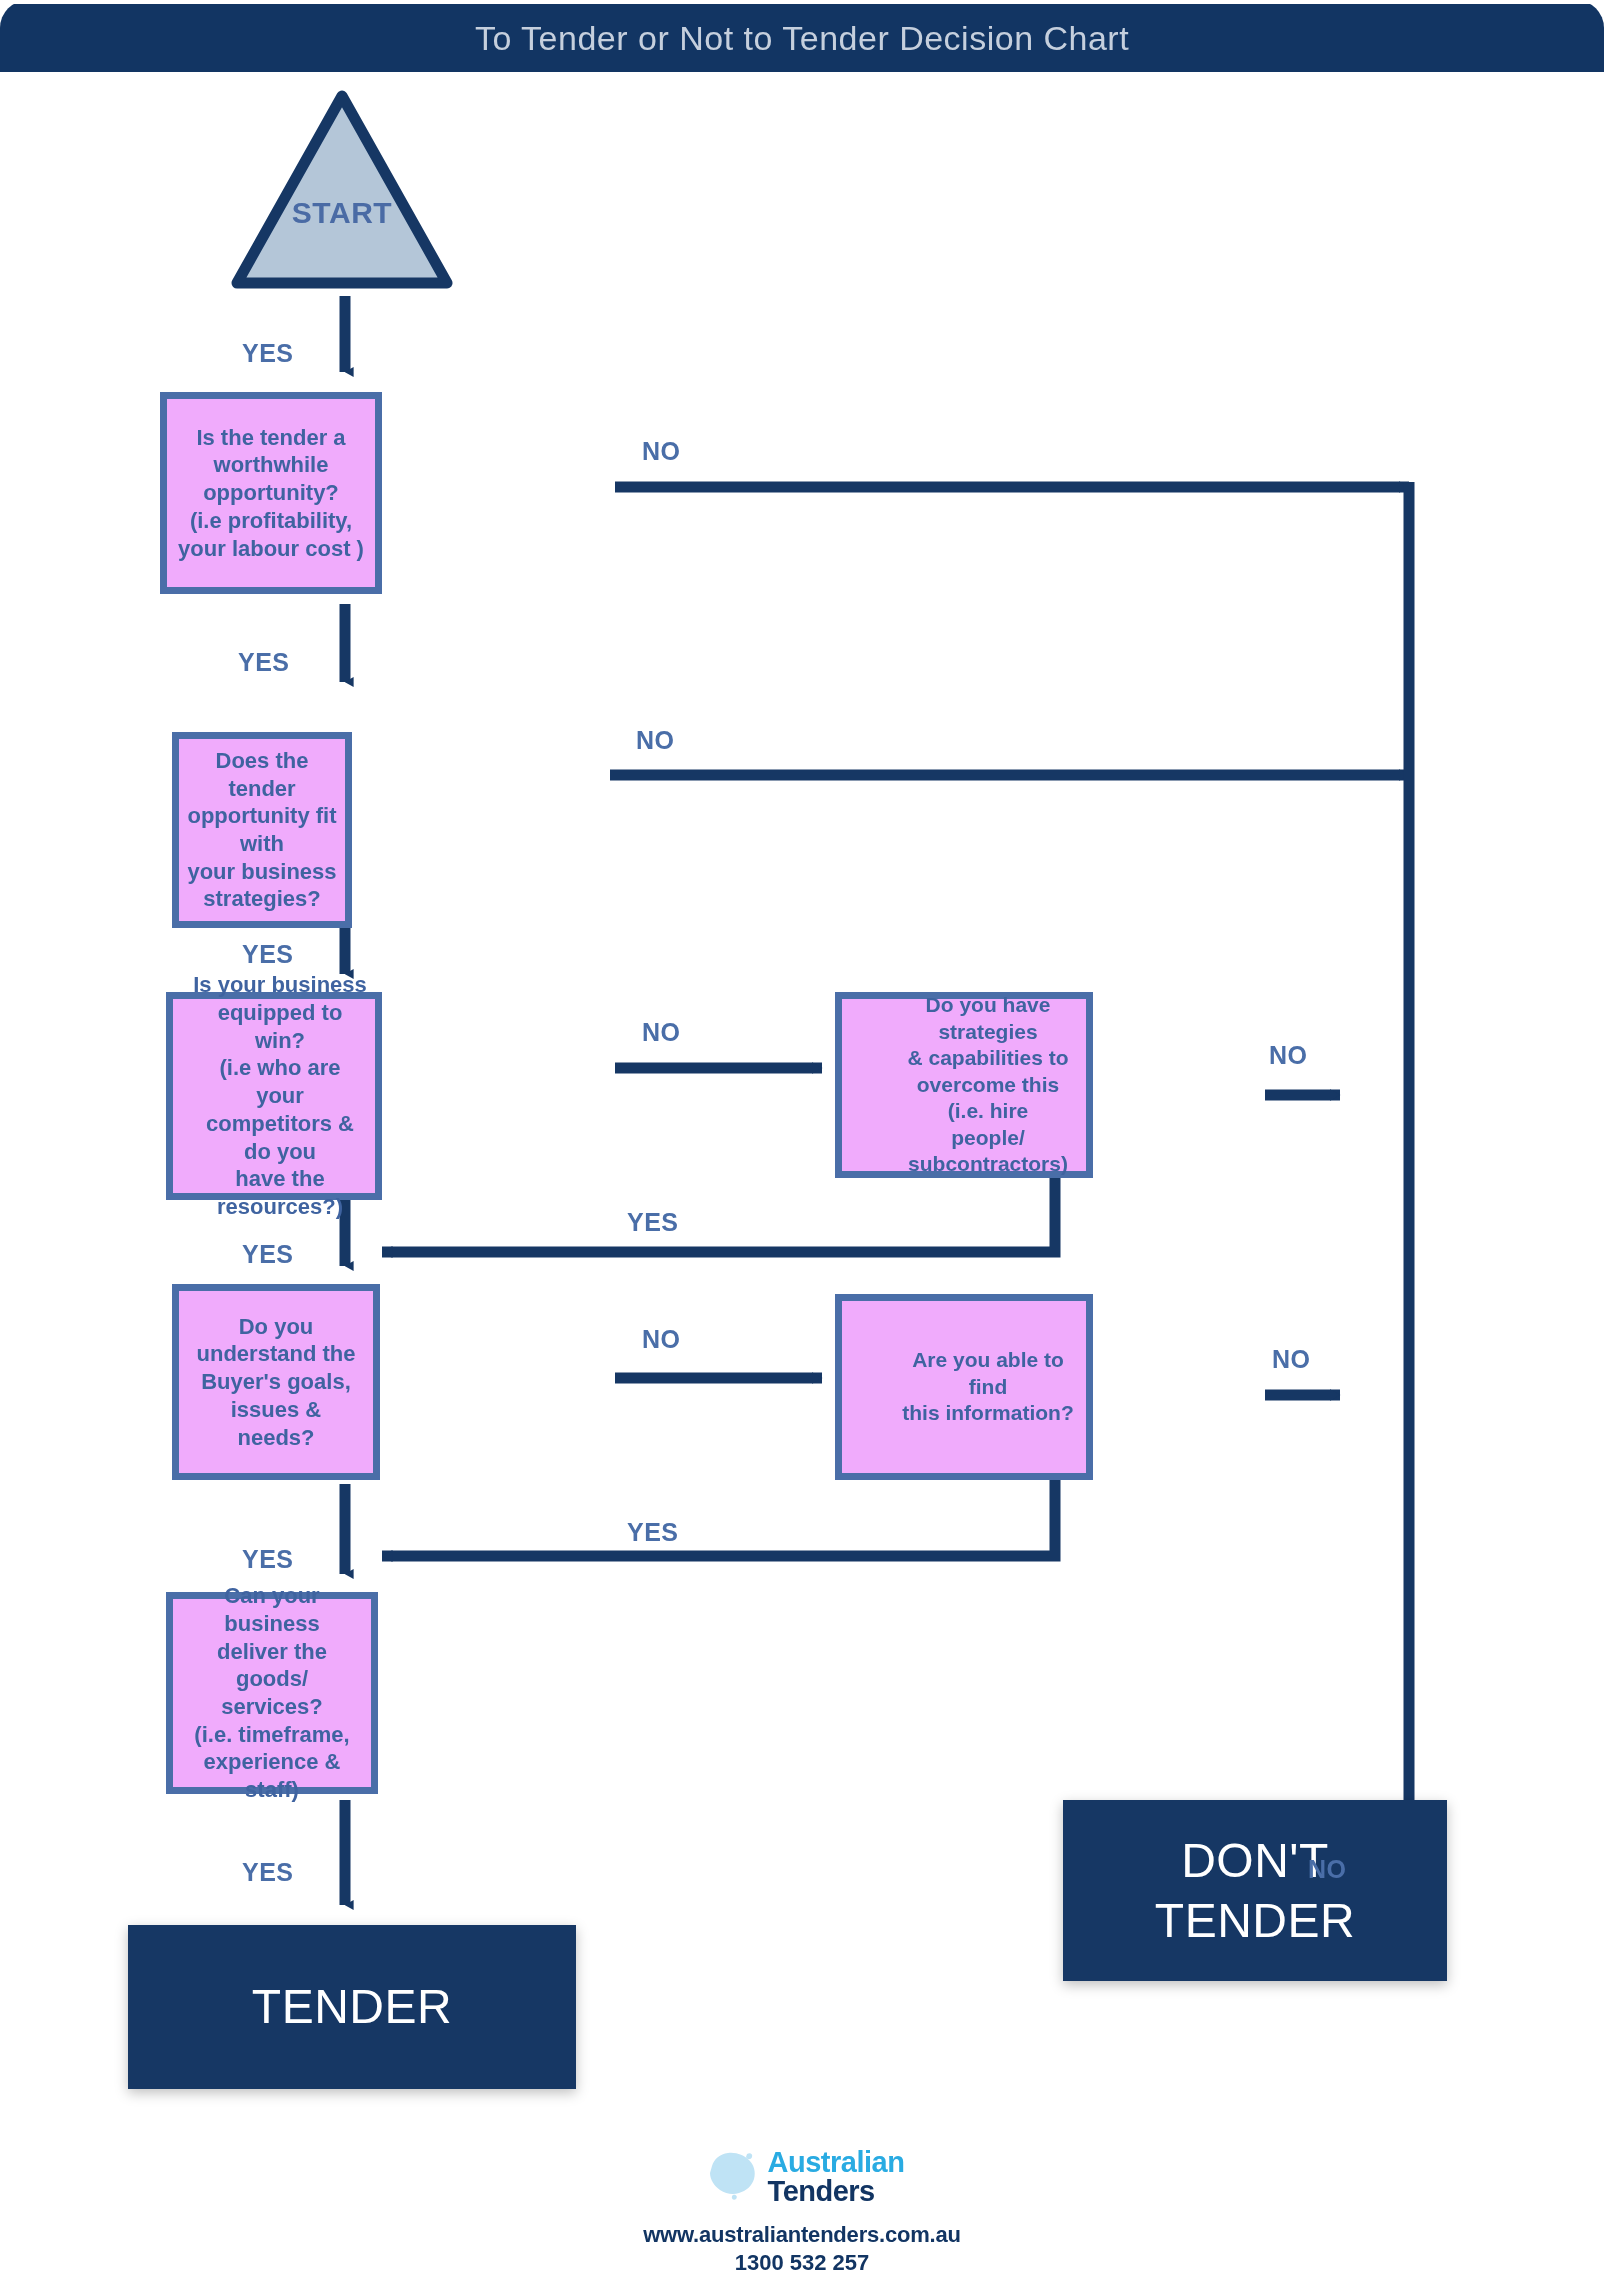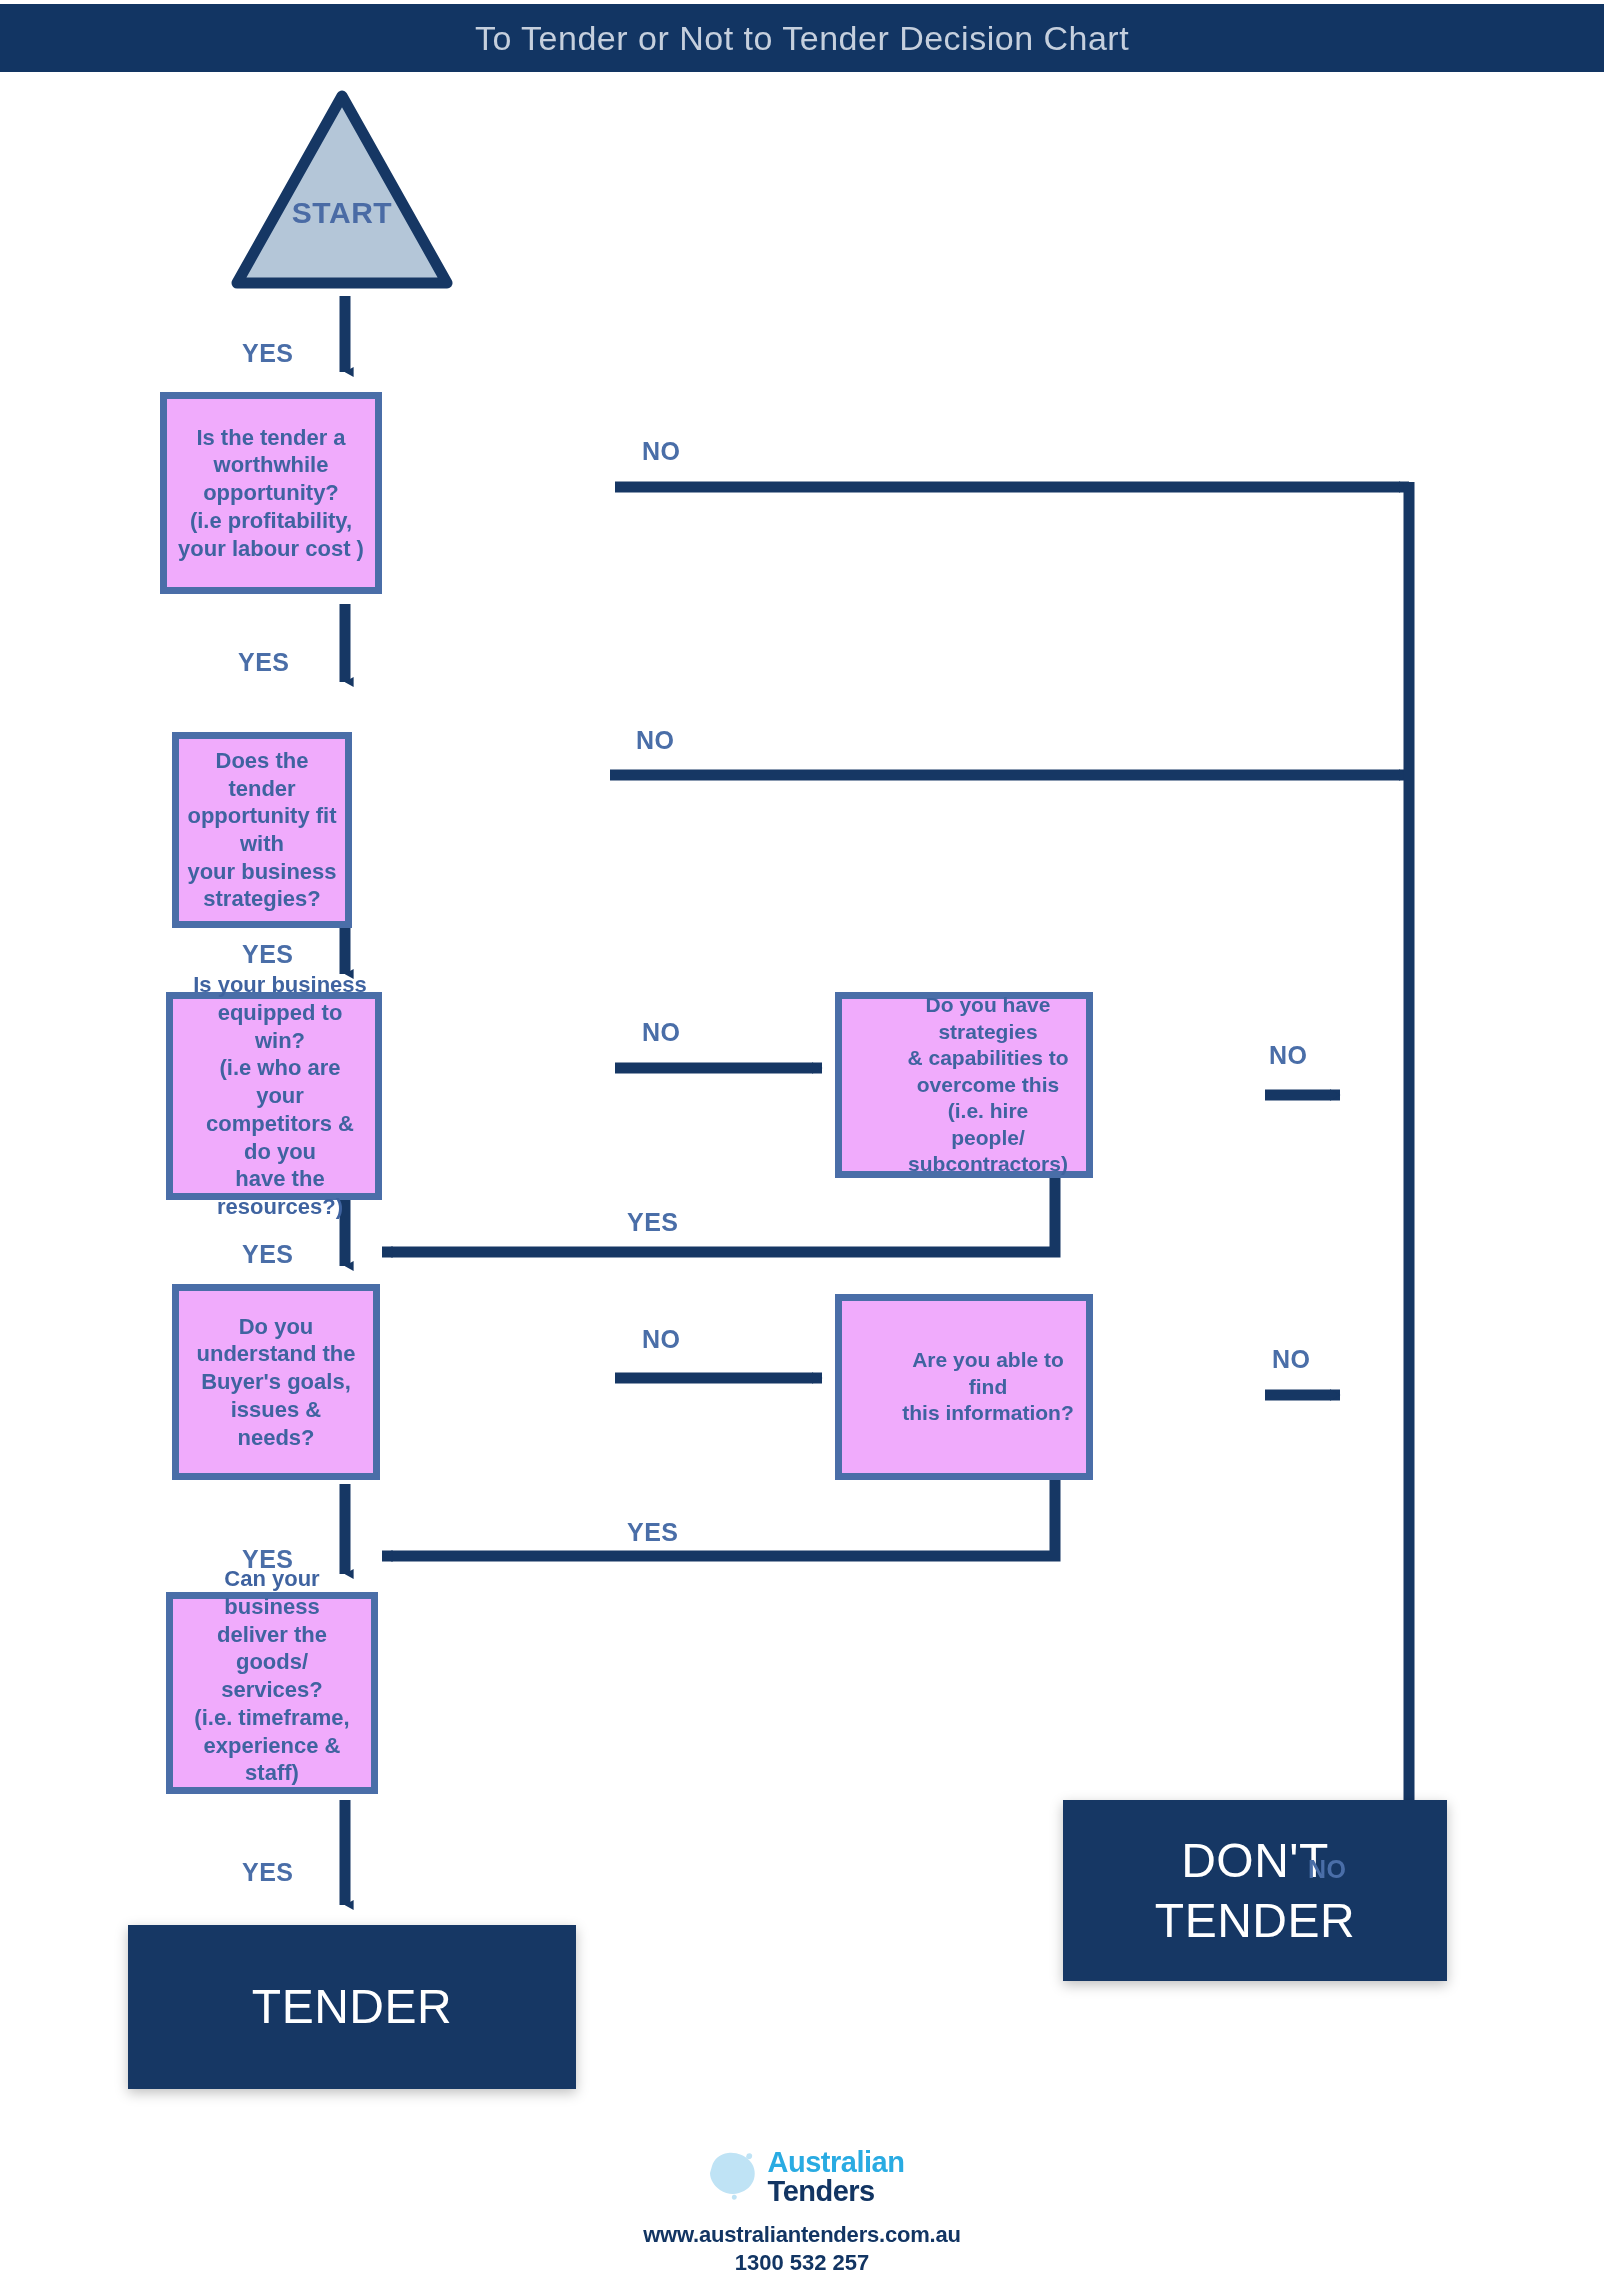--- a/index.html
+++ b/index.html
@@ -10,20 +10,21 @@
   }
   body {
     font-family: "Liberation Sans", sans-serif;
   }
   #page {
     position: relative;
     width: 1604px;
     height: 2274px;
     background: #ffffff;
     overflow: hidden;
+    border-radius: 28px;
   }
 
   
   .header-bar {
     position: absolute;
     left: 0;
     top: 4px;
     width: 1604px;
     height: 68px;
     background: #123563;
@@ -92,21 +93,21 @@
     white-space: pre-line;
     padding: 0 8px;
   }
 
   #box-worthwhile   { left: 160px;  top: 392px;  width: 222px; height: 202px; }
   #box-strategies   { left: 172px;  top: 732px;  width: 180px; height: 196px; }
   #box-equipped     { left: 166px;  top: 992px;  width: 216px; height: 208px; padding-left: 12px; }
   #box-overcome     { left: 835px;  top: 992px;  width: 258px; height: 186px; }
   #box-buyer-goals  { left: 172px;  top: 1284px; width: 208px; height: 196px; }
   #box-findinfo     { left: 835px;  top: 1294px; width: 258px; height: 186px; }
-  #box-deliver      { left: 166px;  top: 1592px; width: 212px; height: 202px; align-items: flex-end; }
+  #box-deliver      { left: 166px;  top: 1592px; width: 212px; height: 202px; }
 
   #box-overcome .dbox-text,
   #box-findinfo .dbox-text { font-size: 21px; margin-left: 48px; }
 
   
   .terminal {
     position: absolute;
     background: #163764;
     display: flex;
     align-items: center;

